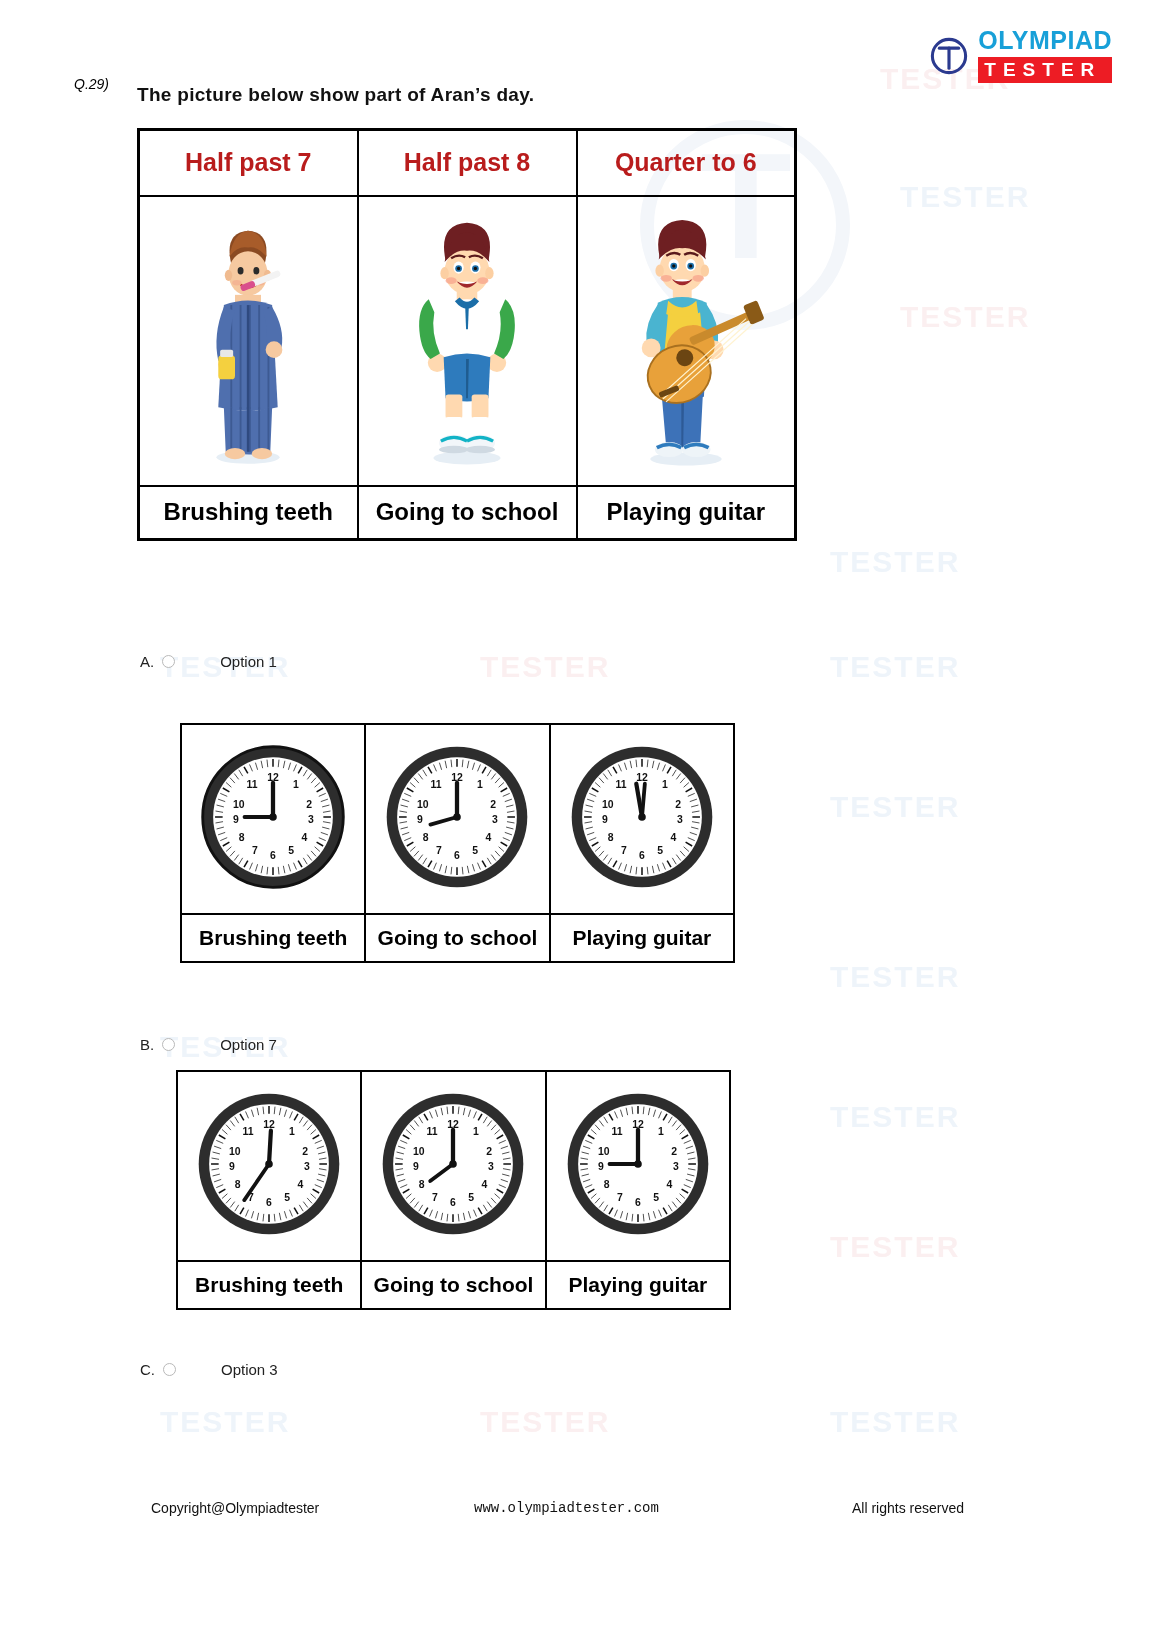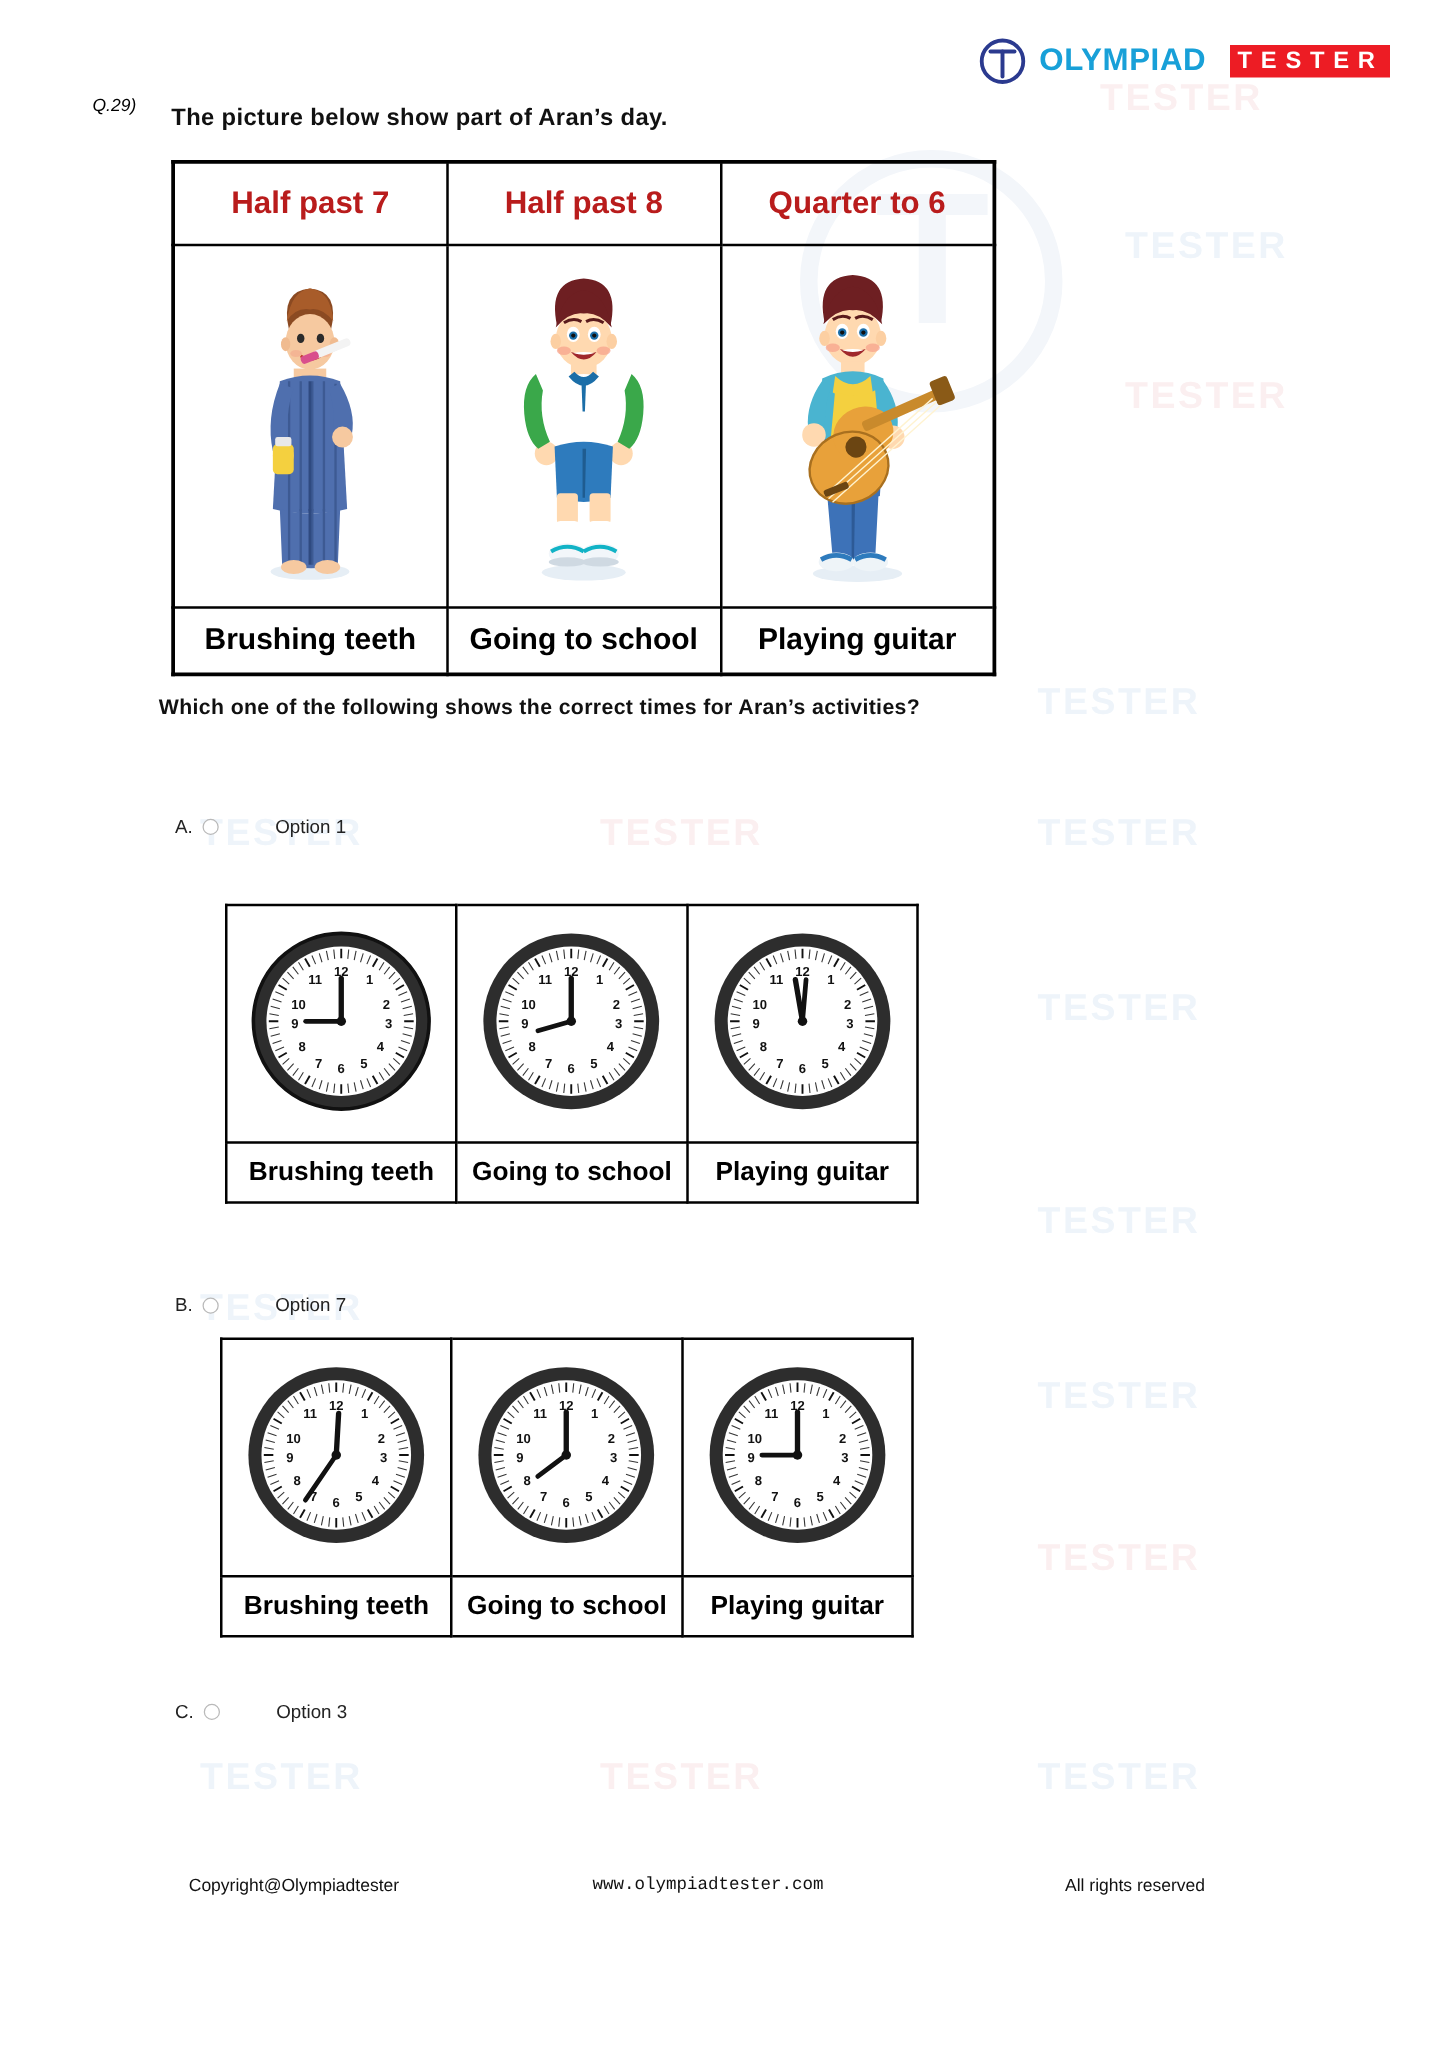--- a/index.html
+++ b/index.html
@@ -25,21 +25,21 @@
     border: 14px solid #f3f6fa; width: 210px; height: 210px;
   }
   .wm-t {
     position: absolute; color: #f3f6fa; font-size: 150px; font-weight: 700;
     font-family: "Liberation Sans", sans-serif;
   }
 
   
   .logo { position: absolute; right: 48px; top: 28px; display: flex; align-items: center; gap: 8px; }
   .logo-mark { width: 42px; height: 42px; }
-  .logo-text { display: flex; flex-direction: row; gap: 19px; }
+  .logo-text { display: flex; flex-direction: column; gap: 4px; }
   .logo-olympiad {
     color: #18a0d8; font-size: 25px; font-weight: 700; letter-spacing: .5px;
     line-height: 1; font-family: "Liberation Sans", sans-serif;
   }
   .logo-tester {
     background: #ed1c24; color: #fff; font-size: 19px; font-weight: 700;
     letter-spacing: 7px; line-height: 1; padding: 3px 5px 4px 6px;
     font-family: "Liberation Sans", sans-serif;
   }
 
@@ -267,21 +267,20 @@
       </td>
     </tr>
     <tr>
       <td class="pic-foot">Brushing teeth</td>
       <td class="pic-foot">Going to school</td>
       <td class="pic-foot">Playing guitar</td>
     </tr>
   </tbody>
     </table>
 
-  <div class="qtext2">Which one of the following shows the correct times for Aran’s  activities?</div>
 
   <div class="opt-row" style="left:140px; top:652px;">
     <span class="opt-letter">A.</span>
     <span class="radio"></span>
     <span class="opt-label">Option 1</span>
   </div>
 
   <table class="clock-table" style="left:180px; top:723px; width:555px;">
     <tbody>
         <tr>

